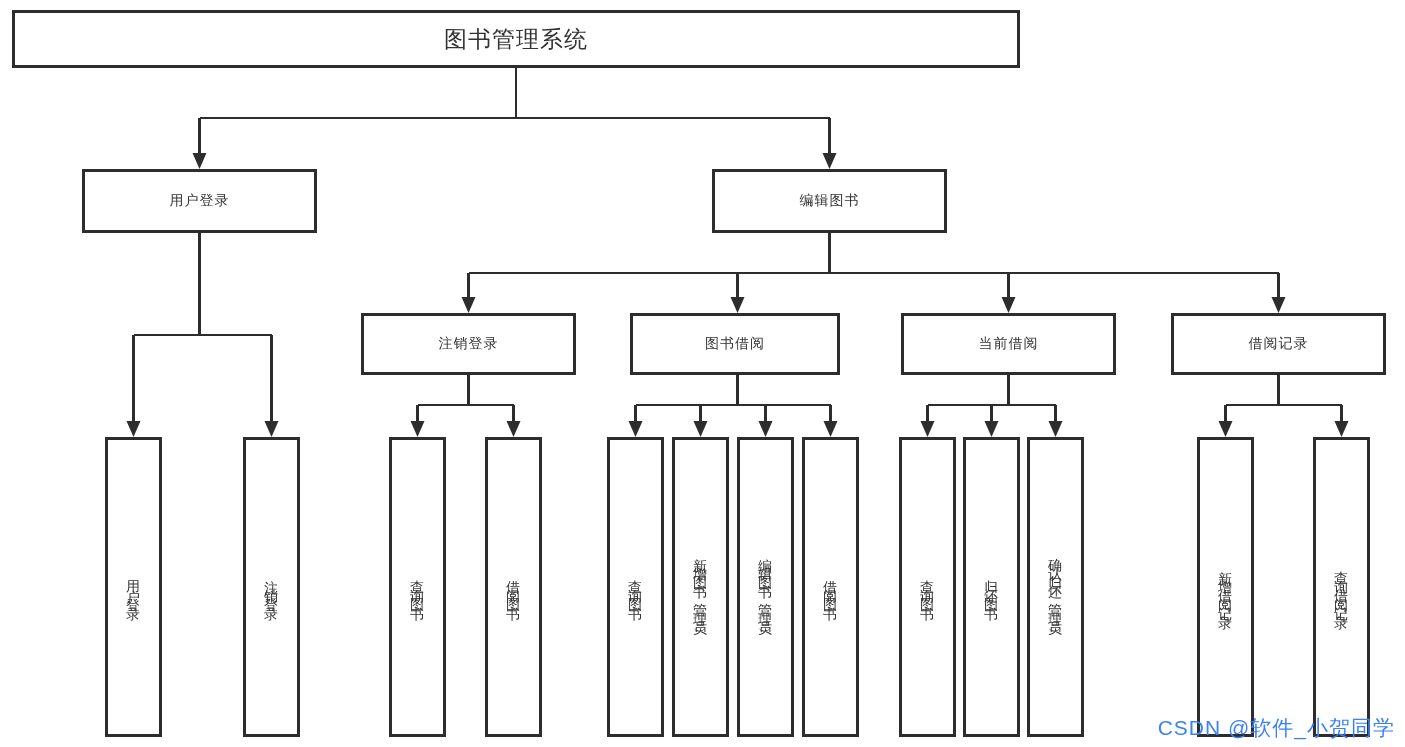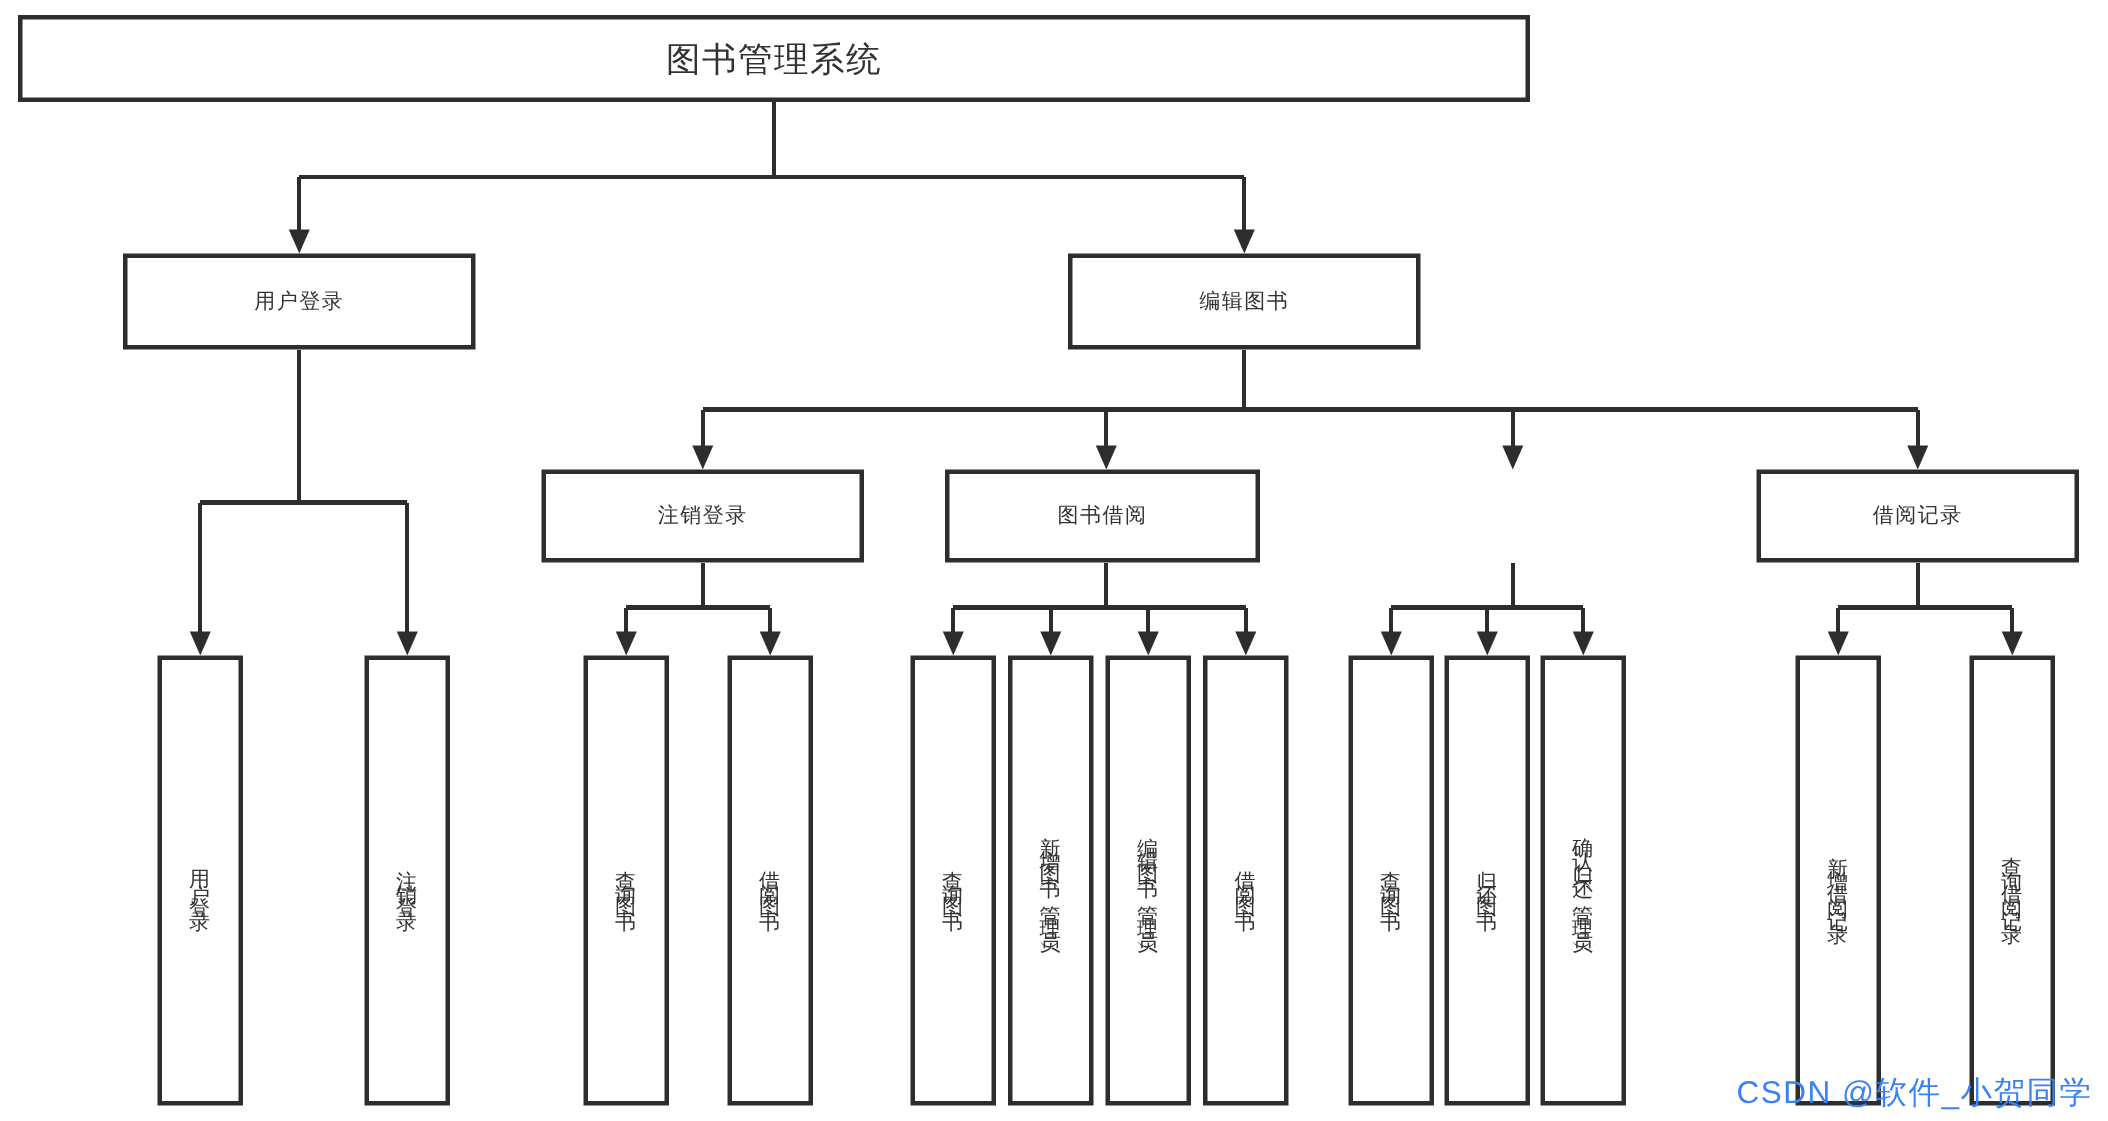--- a/index.html
+++ b/index.html
@@ -71,20 +71,23 @@
   <div class="node" style="left:712px;top:169px;width:235px;height:64px">
     <span>编辑图书</span>
   </div>
 
   <div class="node" style="left:361px;top:313px;width:215px;height:62px">
     <span>注销登录</span>
   </div>
   <div class="node" style="left:630px;top:313px;width:210px;height:62px">
     <span>图书借阅</span>
   </div>
+  <div class="node" style="left:901px;top:313px;width:215px;height:62px">
+    <span>当前借阅</span>
+  </div>
   <div class="node" style="left:1171px;top:313px;width:215px;height:62px">
     <span>借阅记录</span>
   </div>
 
   <div class="node v" style="left:105px;top:437px;width:57px;height:300px">
     <span>用户登录</span>
   </div>
   <div class="node v" style="left:243px;top:437px;width:57px;height:300px">
     <span>注销登录</span>
   </div>

